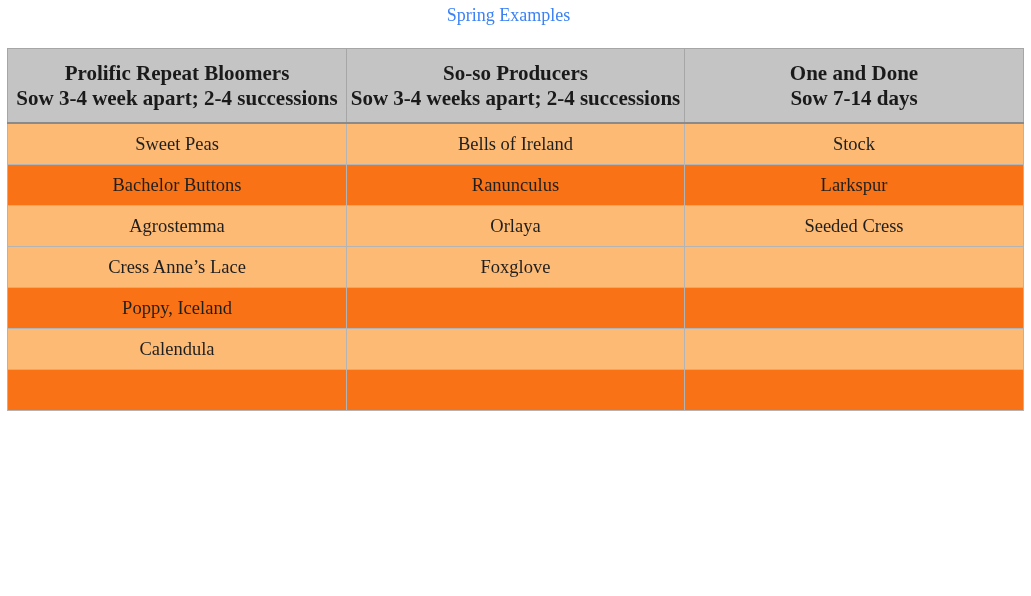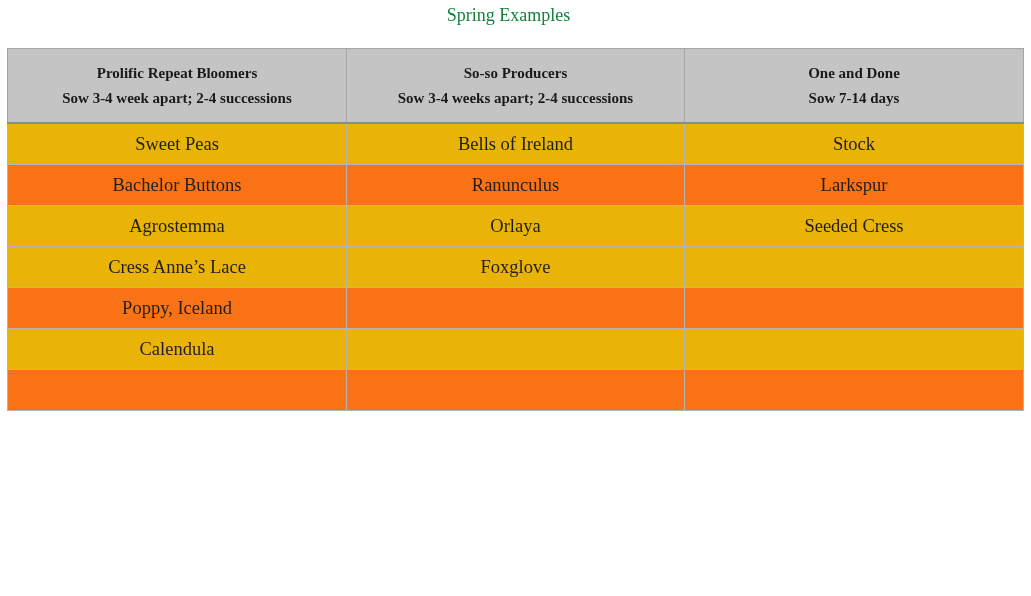--- a/index.html
+++ b/index.html
@@ -1,28 +1,28 @@
 <!DOCTYPE html>
 <html><head>
 <meta charset="utf-8">
 <style>
   html, body { margin:0; padding:0; background:#ffffff; }
   body { width:1031px; height:596px; position:relative; overflow:hidden;
          font-family:"Liberation Serif","DejaVu Serif",serif; color:#1a1a1a; }
   .title { position:absolute; left:0; top:5px; width:1017px; text-align:center;
-           font-size:18px; color:#15803d; }
+           font-size:18px; color:#3b82f6; }
   table { position:absolute; left:7px; top:48px; width:1016px; border-collapse:collapse;
           table-layout:fixed; }
   col.c1 { width:339px; } col.c2 { width:338px; } col.c3 { width:339px; }
-  th { background:#c4c4c4; height:73px; font-weight:bold; font-size:15px;
+  th { background:#c4c4c4; height:73px; font-weight:bold; font-size:21px;
        line-height:25px; text-align:center; vertical-align:middle;
        border:1px solid #a6a6a6; border-bottom:2px solid #8a8a8a; padding:0; color:#1a1a1a; }
   td { height:40px; font-size:18.5px; text-align:center; vertical-align:middle;
        border:1px solid #b4b4b4; padding:0; color:#1f1f1f; }
-  tr.odd td { background:#eab308; }
+  tr.odd td { background:#fdba74; }
   tr.even td { background:#f97316; }
   .line { display:block; }
 </style>
 </head>
 <body>
 
 <div class="title">Spring Examples</div>
 
 <table>
   <colgroup>

